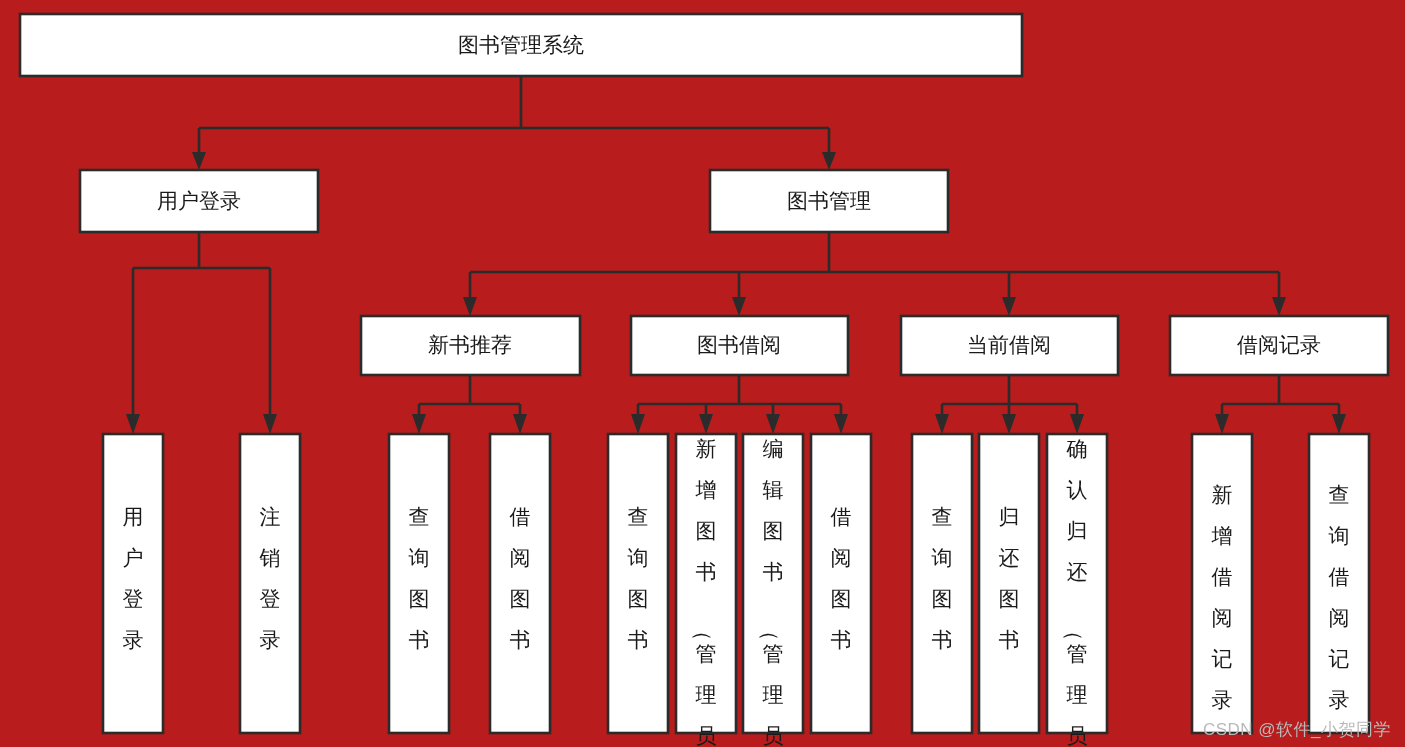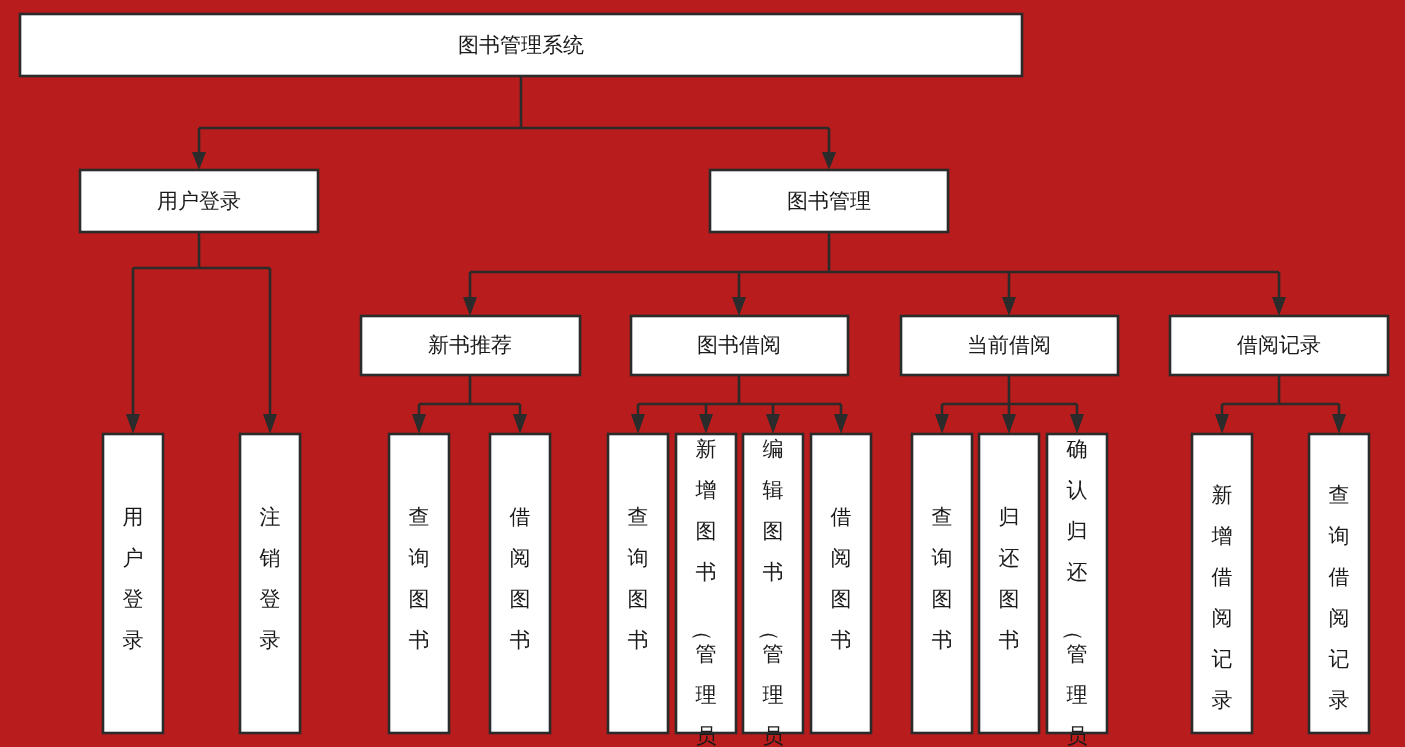--- a/index.html
+++ b/index.html
@@ -223,13 +223,14 @@
       <rect class="node-box" x="1192" y="434" width="60" height="299"></rect>
       <text class="node-label-v vtext" x="1222" y="502"><tspan x="1222" y="502">新</tspan><tspan x="1222" y="543">增</tspan><tspan x="1222" y="584">借</tspan><tspan x="1222" y="625">阅</tspan><tspan x="1222" y="666">记</tspan><tspan x="1222" y="707">录</tspan></text>
     </g>
     <g>
       <rect class="node-box" x="1309" y="434" width="60" height="299"></rect>
       <text class="node-label-v vtext" x="1339" y="502"><tspan x="1339" y="502">查</tspan><tspan x="1339" y="543">询</tspan><tspan x="1339" y="584">借</tspan><tspan x="1339" y="625">阅</tspan><tspan x="1339" y="666">记</tspan><tspan x="1339" y="707">录</tspan></text>
     </g>
 
   </svg>
 
+  <div class="watermark">CSDN @软件_小贺同学</div>
 </div>
 
 </body></html>

